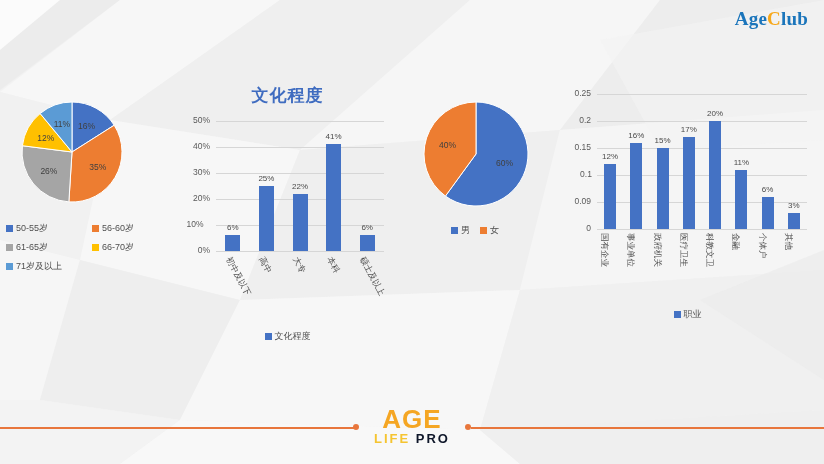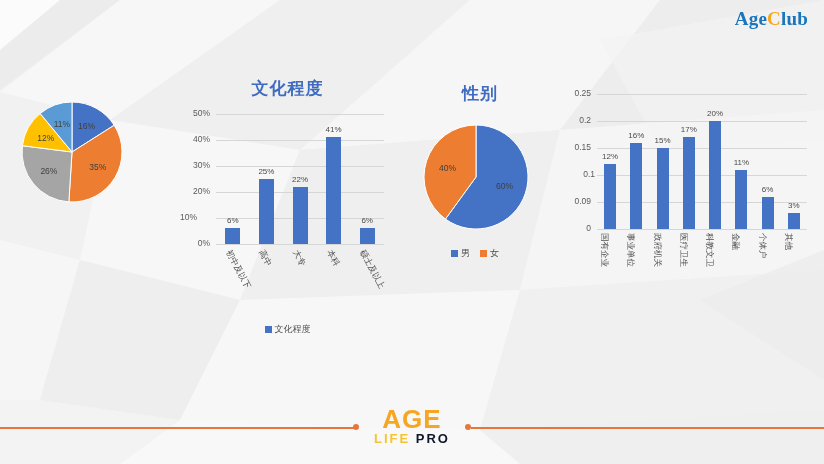--- a/index.html
+++ b/index.html
@@ -98,29 +98,51 @@
         <path d="M 72 62 L 114.21639627510075 35.208660251050176 A 50 50 0 0 1 68.86047402353432 111.90133642141357 Z" fill="#ED7D31" stroke="#ffffff" stroke-width="1"></path>
         <text x="97.82226081011831" y="80.27124247251115" text-anchor="middle" font-size="8.5" fill="#404040" font-family="&quot;Liberation Sans&quot;,&quot;DejaVu Sans&quot;,sans-serif">35%</text>
         <path d="M 72 62 L 68.86047402353432 111.90133642141357 A 50 50 0 0 1 22.39426493427611 55.733338321784785 Z" fill="#A5A5A5" stroke="#ffffff" stroke-width="1"></path>
         <text x="48.88460271672632" y="84.12271969246069" text-anchor="middle" font-size="8.5" fill="#404040" font-family="&quot;Liberation Sans&quot;,&quot;DejaVu Sans&quot;,sans-serif">26%</text>
         <path d="M 72 62 L 22.39426493427611 55.733338321784785 A 50 50 0 0 1 40.12880051256552 23.47433786121053 Z" fill="#FFC000" stroke="#ffffff" stroke-width="1"></path>
         <text x="45.7107995986841" y="50.547389776948535" text-anchor="middle" font-size="8.5" fill="#404040" font-family="&quot;Liberation Sans&quot;,&quot;DejaVu Sans&quot;,sans-serif">12%</text>
         <path d="M 72 62 L 40.12880051256552 23.47433786121053 A 50 50 0 0 1 71.99999999999999 12 Z" fill="#5B9BD5" stroke="#ffffff" stroke-width="1"></path>
         <text x="61.837862392641256" y="36.773576931373235" text-anchor="middle" font-size="8.5" fill="#404040" font-family="&quot;Liberation Sans&quot;,&quot;DejaVu Sans&quot;,sans-serif">11%</text>
       </svg>
   </div>
-</div>
-
-<div class="panel" style="left:180px;top:77px;width:215px;">
+  <div id="legend1" style="padding-left: 6px; margin-top: 2px; display: grid; grid-template-columns: 86px 86px; row-gap: 6px;">
+      <div class="legend-row">
+        <span class="sw" style="background: rgb(68, 114, 196);"></span>
+        <span>50-55岁</span>
+      </div>
+      <div class="legend-row">
+        <span class="sw" style="background: rgb(237, 125, 49);"></span>
+        <span>56-60岁</span>
+      </div>
+      <div class="legend-row">
+        <span class="sw" style="background: rgb(165, 165, 165);"></span>
+        <span>61-65岁</span>
+      </div>
+      <div class="legend-row">
+        <span class="sw" style="background: rgb(255, 192, 0);"></span>
+        <span>66-70岁</span>
+      </div>
+      <div class="legend-row">
+        <span class="sw" style="background: rgb(91, 155, 213);"></span>
+        <span>71岁及以上</span>
+      </div>
+    </div>
+</div>
+
+<div class="panel" style="left:180px;top:84px;width:215px;">
   <div class="ch-title">文化程度</div>
   <div id="plot2wrap" style="position:relative;height:175px;margin-top:10px;">
       <div class="gridline" style="top: 134px; left: 36px; width: 168px; right: auto;"></div>
       <div class="axis-lab" style="position: absolute; right: auto; top: 128px; width: 30px; text-align: right; left: 0px;">0%</div>
       <div class="gridline" style="top: 108px; left: 36px; width: 168px; right: auto;"></div>
-      <div class="axis-lab" style="position: absolute; right: auto; top: 102px; width: 30px; text-align: left; left: 0px;">10%</div>
+      <div class="axis-lab" style="position: absolute; right: auto; top: 102px; width: 30px; text-align: center; left: 0px;">10%</div>
       <div class="gridline" style="top: 82px; left: 36px; width: 168px; right: auto;"></div>
       <div class="axis-lab" style="position: absolute; right: auto; top: 76px; width: 30px; text-align: right; left: 0px;">20%</div>
       <div class="gridline" style="top: 56px; left: 36px; width: 168px; right: auto;"></div>
       <div class="axis-lab" style="position: absolute; right: auto; top: 50px; width: 30px; text-align: right; left: 0px;">30%</div>
       <div class="gridline" style="top: 30px; left: 36px; width: 168px; right: auto;"></div>
       <div class="axis-lab" style="position: absolute; right: auto; top: 24px; width: 30px; text-align: right; left: 0px;">40%</div>
       <div class="gridline" style="top: 4px; left: 36px; width: 168px; right: auto;"></div>
       <div class="axis-lab" style="position: absolute; right: auto; top: -2px; width: 30px; text-align: right; left: 0px;">50%</div>
       <div class="bar" style="left: 45.3px; width: 15px; height: 15.6px; bottom: 41px; background: rgb(68, 114, 196);"></div>
       <div class="dlabel" style="left: 38.8px; width: 28px; text-align: center; top: 106.4px;">6%</div>
@@ -140,21 +162,20 @@
     </div>
   <div id="legend2" style="display:flex;justify-content:center;margin-top:38px;">
       <div class="legend-row">
         <span class="sw" style="background: rgb(68, 114, 196);"></span>
         <span>文化程度</span>
       </div>
     </div>
 </div>
 
 <div class="panel" style="left:400px;top:82px;width:160px;">
-  <div class="ch-title">性别</div>
   <div style="position:relative;height:130px;margin-top:10px;">
     <svg id="pie3" width="160" height="130" viewBox="0 0 160 130">
         <path d="M 76 62 L 76 10 A 52 52 0 1 1 45.4351668807914 104.06888370749726 Z" fill="#4472C4" stroke="#ffffff" stroke-width="1"></path>
         <text x="104.53169548885461" y="74.27050983124842" text-anchor="middle" font-size="8.5" fill="#404040" font-family="&quot;Liberation Sans&quot;,&quot;DejaVu Sans&quot;,sans-serif">60%</text>
         <path d="M 76 62 L 45.4351668807914 104.06888370749726 A 52 52 0 0 1 75.99999999999999 10 Z" fill="#ED7D31" stroke="#ffffff" stroke-width="1"></path>
         <text x="47.46830451114539" y="55.72949016875158" text-anchor="middle" font-size="8.5" fill="#404040" font-family="&quot;Liberation Sans&quot;,&quot;DejaVu Sans&quot;,sans-serif">40%</text>
       </svg>
   </div>
   <div id="legend3" style="display:flex;justify-content:center;margin-top:2px;">
       <div class="legend-row" style="margin-right: 10px;">
@@ -168,21 +189,21 @@
     </div>
 </div>
 
 <div class="panel" style="left:555px;top:82px;width:265px;">
   <div id="plot4wrap" style="position:relative;height:180px;margin-top:8px;">
       <div class="gridline" style="top: 139px; left: 42px; width: 210px; right: auto;"></div>
       <div class="axis-lab" style="position: absolute; right: auto; top: 133px; width: 36px; text-align: right; left: 0px;">0</div>
       <div class="gridline" style="top: 112px; left: 42px; width: 210px; right: auto;"></div>
       <div class="axis-lab" style="position: absolute; right: auto; top: 106px; width: 36px; text-align: right; left: 0px;">0.09</div>
       <div class="gridline" style="top: 85px; left: 42px; width: 210px; right: auto;"></div>
-      <div class="axis-lab" style="position: absolute; right: auto; top: 79px; width: 36px; text-align: right; left: 4px;">0.1</div>
+      <div class="axis-lab" style="position: absolute; right: auto; top: 79px; width: 36px; text-align: center; left: 13px;">0.1</div>
       <div class="gridline" style="top: 58px; left: 42px; width: 210px; right: auto;"></div>
       <div class="axis-lab" style="position: absolute; right: auto; top: 52px; width: 36px; text-align: right; left: 0px;">0.15</div>
       <div class="gridline" style="top: 31px; left: 42px; width: 210px; right: auto;"></div>
       <div class="axis-lab" style="position: absolute; right: auto; top: 25px; width: 36px; text-align: right; left: 0px;">0.2</div>
       <div class="gridline" style="top: 4px; left: 42px; width: 210px; right: auto;"></div>
       <div class="axis-lab" style="position: absolute; right: auto; top: -2px; width: 36px; text-align: right; left: 0px;">0.25</div>
       <div class="bar" style="left: 49.125px; width: 12px; height: 64.8px; bottom: 41px; background: rgb(68, 114, 196);"></div>
       <div class="dlabel" style="left: 41.125px; width: 28px; text-align: center; top: 62.2px;">12%</div>
       <div class="vlabel" style="left: 55.125px; top: 143px; transform: rotate(90deg); transform-origin: 0px 0px; font-size: 8.5px;">国有企业</div>
       <div class="bar" style="left: 75.375px; width: 12px; height: 86.4px; bottom: 41px; background: rgb(68, 114, 196);"></div>
@@ -200,20 +221,26 @@
       <div class="bar" style="left: 180.375px; width: 12px; height: 59.4px; bottom: 41px; background: rgb(68, 114, 196);"></div>
       <div class="dlabel" style="left: 172.375px; width: 28px; text-align: center; top: 67.6px;">11%</div>
       <div class="vlabel" style="left: 186.375px; top: 143px; transform: rotate(90deg); transform-origin: 0px 0px; font-size: 8.5px;">金融</div>
       <div class="bar" style="left: 206.625px; width: 12px; height: 32.4px; bottom: 41px; background: rgb(68, 114, 196);"></div>
       <div class="dlabel" style="left: 198.625px; width: 28px; text-align: center; top: 94.6px;">6%</div>
       <div class="vlabel" style="left: 212.625px; top: 143px; transform: rotate(90deg); transform-origin: 0px 0px; font-size: 8.5px;">个体户</div>
       <div class="bar" style="left: 232.875px; width: 12px; height: 16.2px; bottom: 41px; background: rgb(68, 114, 196);"></div>
       <div class="dlabel" style="left: 224.875px; width: 28px; text-align: center; top: 110.8px;">3%</div>
       <div class="vlabel" style="left: 238.875px; top: 143px; transform: rotate(90deg); transform-origin: 0px 0px; font-size: 8.5px;">其他</div>
     </div>
+  <div id="legend4" style="display:flex;justify-content:center;margin-top:38px;">
+      <div class="legend-row">
+        <span class="sw" style="background: rgb(68, 114, 196);"></span>
+        <span>职业</span>
+      </div>
+    </div>
 </div>
 
 <div class="bottom-strip">
   <div class="strip-line" style="left:0px;width:355px;"></div>
   <div class="strip-dot" style="left:353px;"></div>
   <div class="strip-dot" style="left:465px;"></div>
   <div class="strip-line" style="left:471px;width:353px;"></div>
   <div class="blogo">
     <div class="age">AGE</div>
     <div class="sub">

